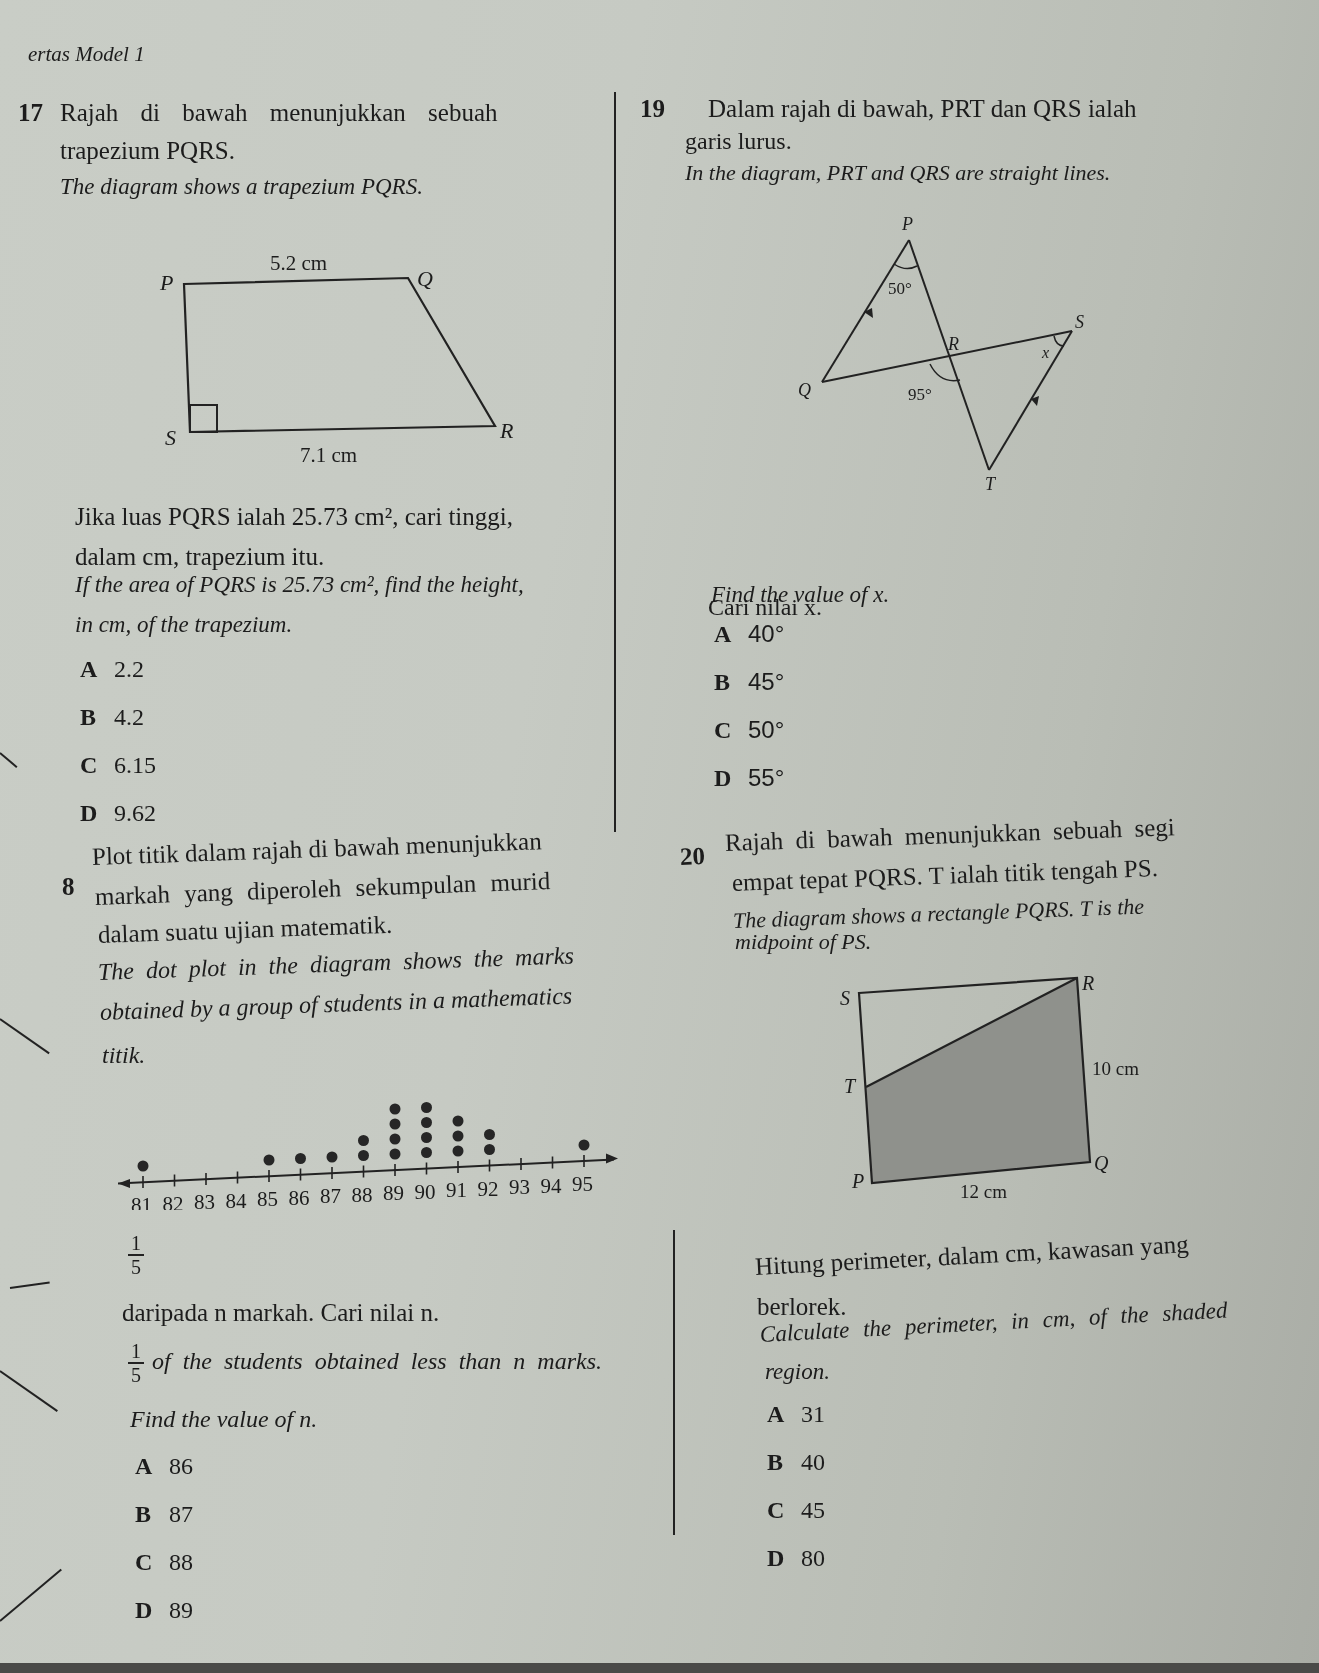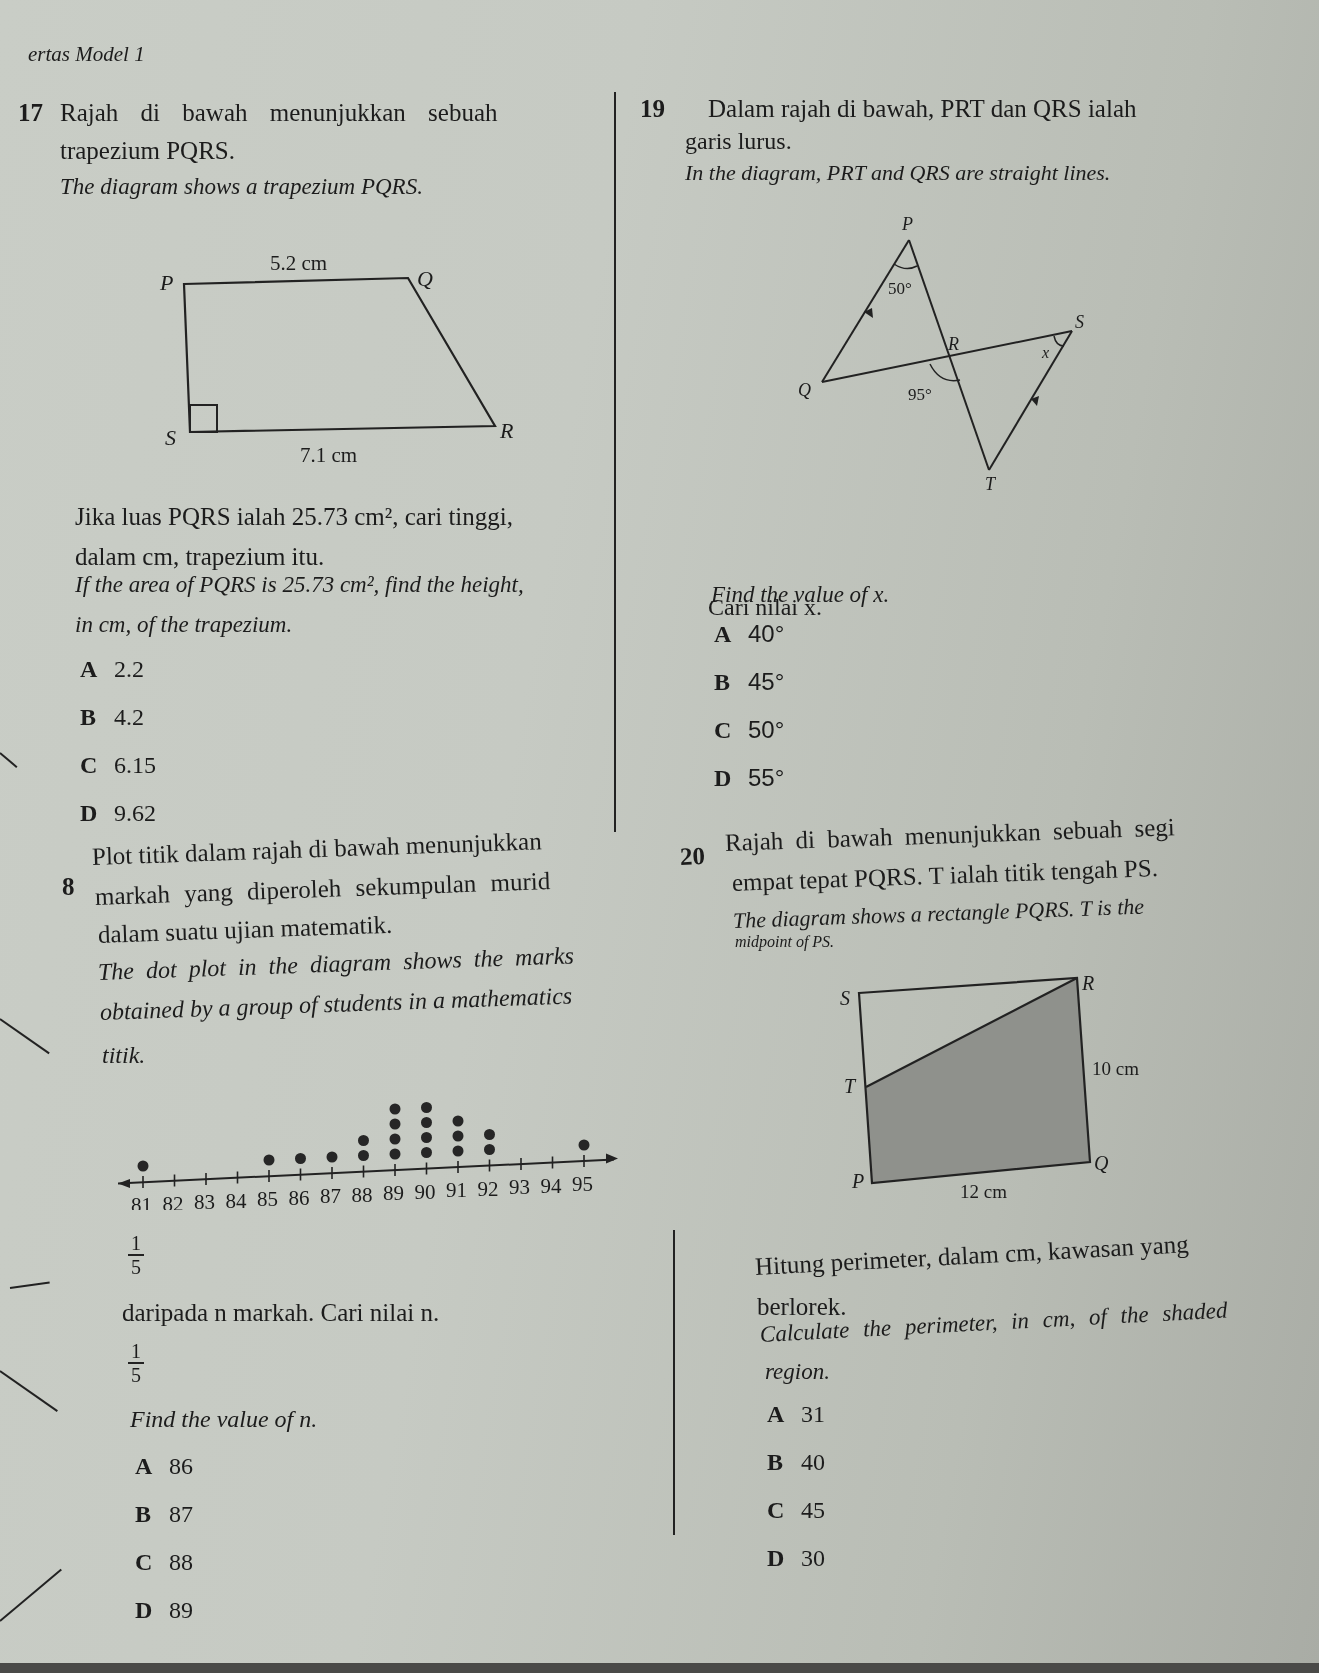--- a/index.html
+++ b/index.html
@@ -168,38 +168,38 @@
       <line x1="474" y1="85" x2="474" y2="97" stroke="#222" stroke-width="1.6"></line>
       <text x="462" y="121" font-size="21">95</text>
       <circle cx="474" cy="75" r="5.5" fill="#262626"></circle>
     </svg>
 
   <div class="abs txt" style="left:128px; top:1232px; font-size:25px;">
     <span class="frac"><span class="num">1</span><span class="den">5</span></span>
   </div>
   <div class="abs txt" style="left:122px; top:1296px; font-size:25px;">daripada n markah. Cari nilai n.</div>
   <div class="abs txt it" style="left:128px; top:1340px; font-size:24px;">
-    <span class="frac" style="font-style:normal;"><span class="num">1</span><span class="den">5</span></span>
+    <span class="frac" style="font-style:normal;"><span class="num">1</span><span class="den">5</span></span><span style="word-spacing:6px;">of the students obtained less than n marks.</span>
   </div>
   <div class="abs txt it" style="left:130px; top:1402px; font-size:24px;">Find the value of n.</div>
 
   <div class="abs" style="left:135px; top:1442px;">
     <div class="opt"><span class="letter">A</span><span>86</span></div>
     <div class="opt"><span class="letter">B</span><span>87</span></div>
     <div class="opt"><span class="letter">C</span><span>88</span></div>
     <div class="opt"><span class="letter">D</span><span>89</span></div>
   </div>
 </section>
 
 <section>
   <div class="abs txt b" style="left:680px; top:840px; font-size:25px; transform:rotate(-2deg); transform-origin:left;">20</div>
   <div class="abs txt" style="left:725px; top:826px; font-size:25px; word-spacing:6px; transform:rotate(-2deg); transform-origin:left;">Rajah di bawah menunjukkan sebuah segi</div>
   <div class="abs txt" style="left:732px; top:866px; font-size:25px; transform:rotate(-2deg); transform-origin:left;">empat tepat PQRS. T ialah titik tengah PS.</div>
   <div class="abs txt it" style="left:733px; top:904px; font-size:22px; transform:rotate(-2deg); transform-origin:left;">The diagram shows a rectangle PQRS. T is the</div>
-  <div class="abs txt it" style="left:735px; top:925px; font-size:16px;">midpoint of PS.</div>
+  <div class="abs txt it" style="left:735px; top:925px; font-size:22px;">midpoint of PS.</div>
 
   <svg class="abs" style="left:820px; top:950px;" width="360" height="260" viewBox="0 0 360 260">
     <polygon points="46,137 257,28 270,212 52,233" fill="#8f918c" stroke="none"></polygon>
     <polygon points="39,43 257,28 270,212 52,233" fill="none" stroke="#222" stroke-width="2.2"></polygon>
     <line x1="46" y1="137" x2="257" y2="28" stroke="#222" stroke-width="2.2"></line>
     <text x="20" y="55" font-size="20" font-style="italic">S</text>
     <text x="262" y="40" font-size="20" font-style="italic">R</text>
     <text x="24" y="143" font-size="20" font-style="italic">T</text>
     <text x="32" y="238" font-size="20" font-style="italic">P</text>
     <text x="274" y="220" font-size="20" font-style="italic">Q</text>
@@ -209,17 +209,17 @@
 
   <div class="abs txt" style="left:755px; top:1250px; font-size:25px; transform:rotate(-3deg); transform-origin:left;">Hitung perimeter, dalam cm, kawasan yang</div>
   <div class="abs txt" style="left:757px; top:1290px; font-size:25px;">berlorek.</div>
   <div class="abs txt it" style="left:760px; top:1318px; font-size:23px; word-spacing:8px; transform:rotate(-3deg); transform-origin:left;">Calculate the perimeter, in cm, of the shaded</div>
   <div class="abs txt it" style="left:765px; top:1355px; font-size:23px;">region.</div>
 
   <div class="abs" style="left:767px; top:1390px;">
     <div class="opt"><span class="letter">A</span><span>31</span></div>
     <div class="opt"><span class="letter">B</span><span>40</span></div>
     <div class="opt"><span class="letter">C</span><span>45</span></div>
-    <div class="opt"><span class="letter">D</span><span>30</span></div>
+    <div class="opt"><span class="letter">D</span><span>80</span></div>
   </div>
 </section>
 
 <div class="abs bottom-bar"></div>
 
 </body></html>

